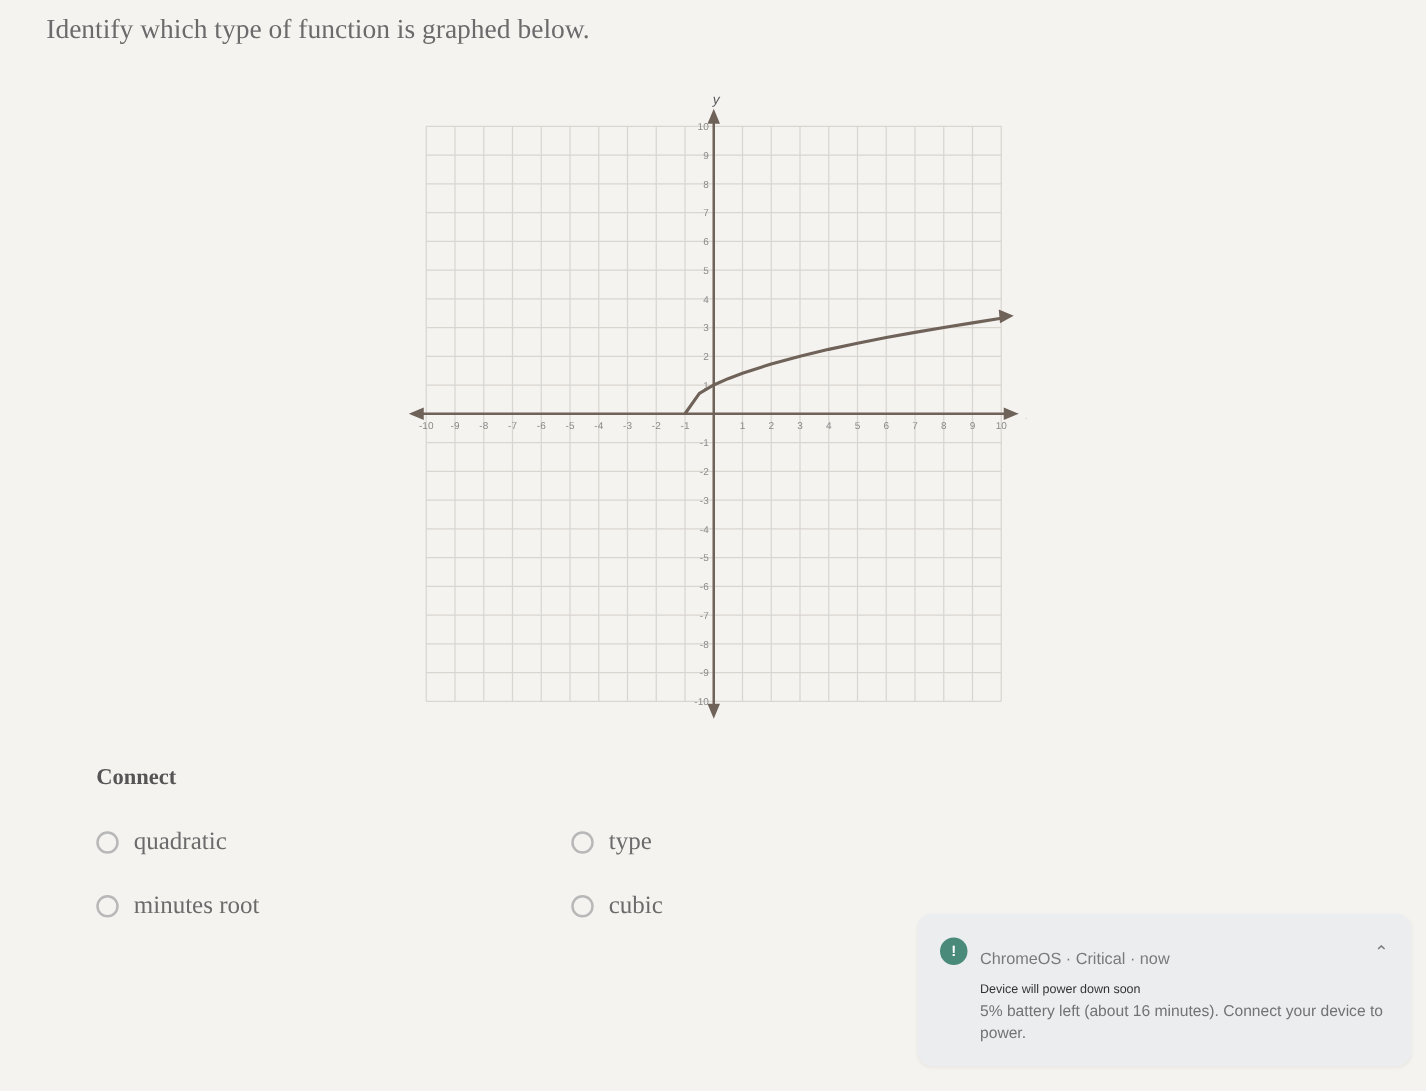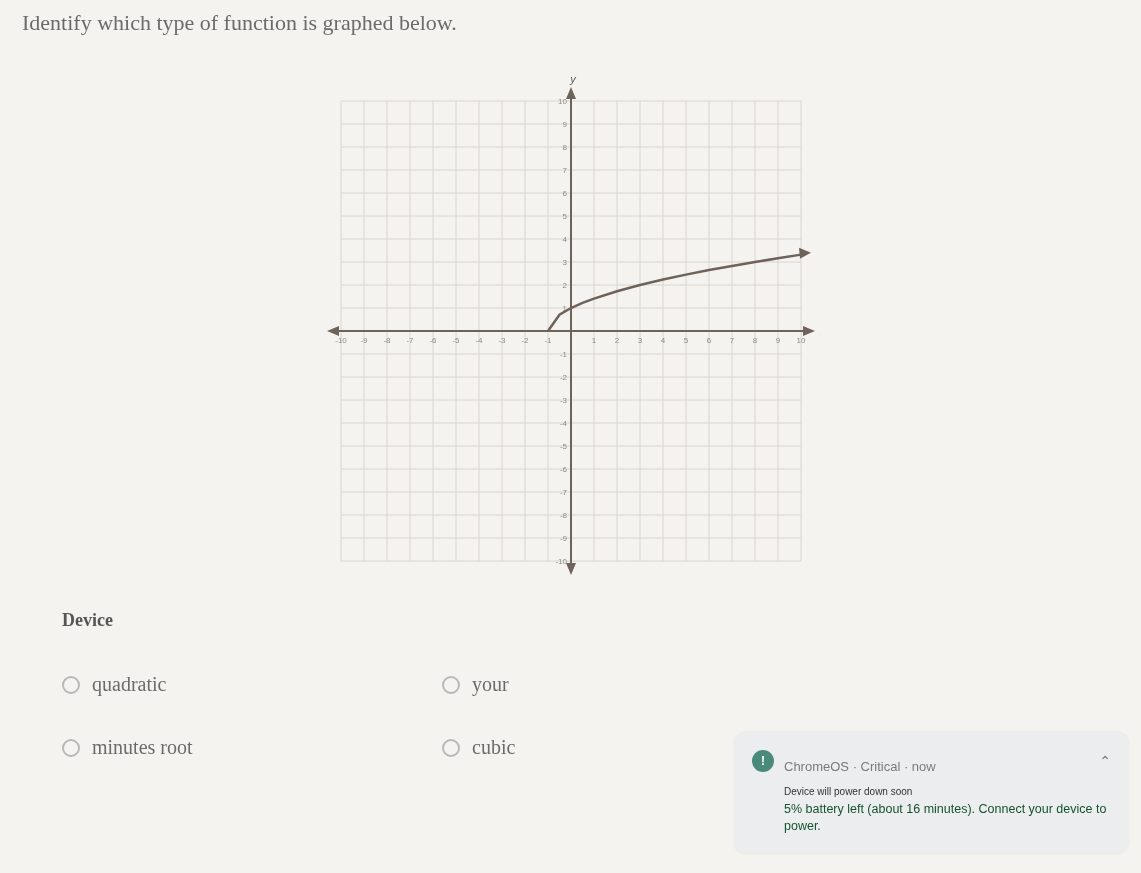--- a/index.html
+++ b/index.html
@@ -6,21 +6,21 @@
   body {
     width: 1141px;
     height: 873px;
     background: #f5f3f0;
     font-family: Georgia, 'Times New Roman', serif;
     position: relative;
     overflow: hidden;
     color: #4a4a4a;
   }
   .page {
-    padding: 10px 22px;
+    padding: 10px 37px;
   }
   .question {
     font-size: 22px;
     color: #6b6b6b;
     margin-bottom: 25px;
   }
   .chart-wrap {
     width: 500px;
     margin: 0 auto 10px;
   }
@@ -38,21 +38,20 @@
     display: grid;
     grid-template-columns: 360px 300px;
     row-gap: 28px;
     column-gap: 20px;
   }
   .option {
     display: flex;
     align-items: center;
     gap: 12px;
     cursor: pointer;
-    margin-top: 12px;
   }
   .radio {
     width: 18px;
     height: 18px;
     border: 2px solid #b8b8b8;
     border-radius: 50%;
     flex-shrink: 0;
   }
   .opt-label {
     font-size: 20px;
@@ -103,21 +102,21 @@
     padding-left: 32px;
   }
   .notif-title {
     font-size: 10px;
     color: #333;
     font-weight: 500;
     margin-bottom: 4px;
   }
   .notif-msg {
     font-size: 12.5px;
-    color: #14532d;
+    color: #737373;
     line-height: 1.35;
   }
   svg text { font-family: Arial, sans-serif; }
 </style>
 </head>
 <body>
 
 <div class="page">
   <div class="question">Identify which type of function is graphed below.</div>
 
@@ -212,29 +211,29 @@
         <text x="480" y="282" font-size="8" fill="#8a8a8a" text-anchor="middle">10</text>
         <text x="246" y="43" font-size="8" fill="#8a8a8a" text-anchor="end">10</text>
         <text x="500" y="274" font-size="11" fill="#5a5a5a" font-style="italic">x</text>
         <text x="252" y="22" font-size="11" fill="#5a5a5a" font-style="italic" text-anchor="middle">y</text>
         <path d="M227 270 L238.5 253.67000000000002 L250 247 L261.5 241.94 L273 237.57 L296 230.21 L319 224 L342 218.48 L365 213.65 L388 209.05 L411 204.91 L434 201 L457 197.32 L480 193.64 " stroke="#6f6259" stroke-width="2.5" fill="none"></path>
         <polygon points="490,191.64 478,186.64 479,197.64" fill="#6f6259"></polygon>
       </svg>
   </div>
 
   <div class="answer-section">
-    <div class="answer-heading">Device</div>
+    <div class="answer-heading">Connect</div>
     <div class="options">
       <div class="option">
         <span class="radio"></span>
         <span class="opt-label">quadratic</span>
       </div>
       <div class="option">
         <span class="radio"></span>
-        <span class="opt-label">your</span>
+        <span class="opt-label">type</span>
       </div>
       <div class="option">
         <span class="radio"></span>
         <span class="opt-label">minutes root</span>
       </div>
       <div class="option">
         <span class="radio"></span>
         <span class="opt-label">cubic</span>
       </div>
     </div>

